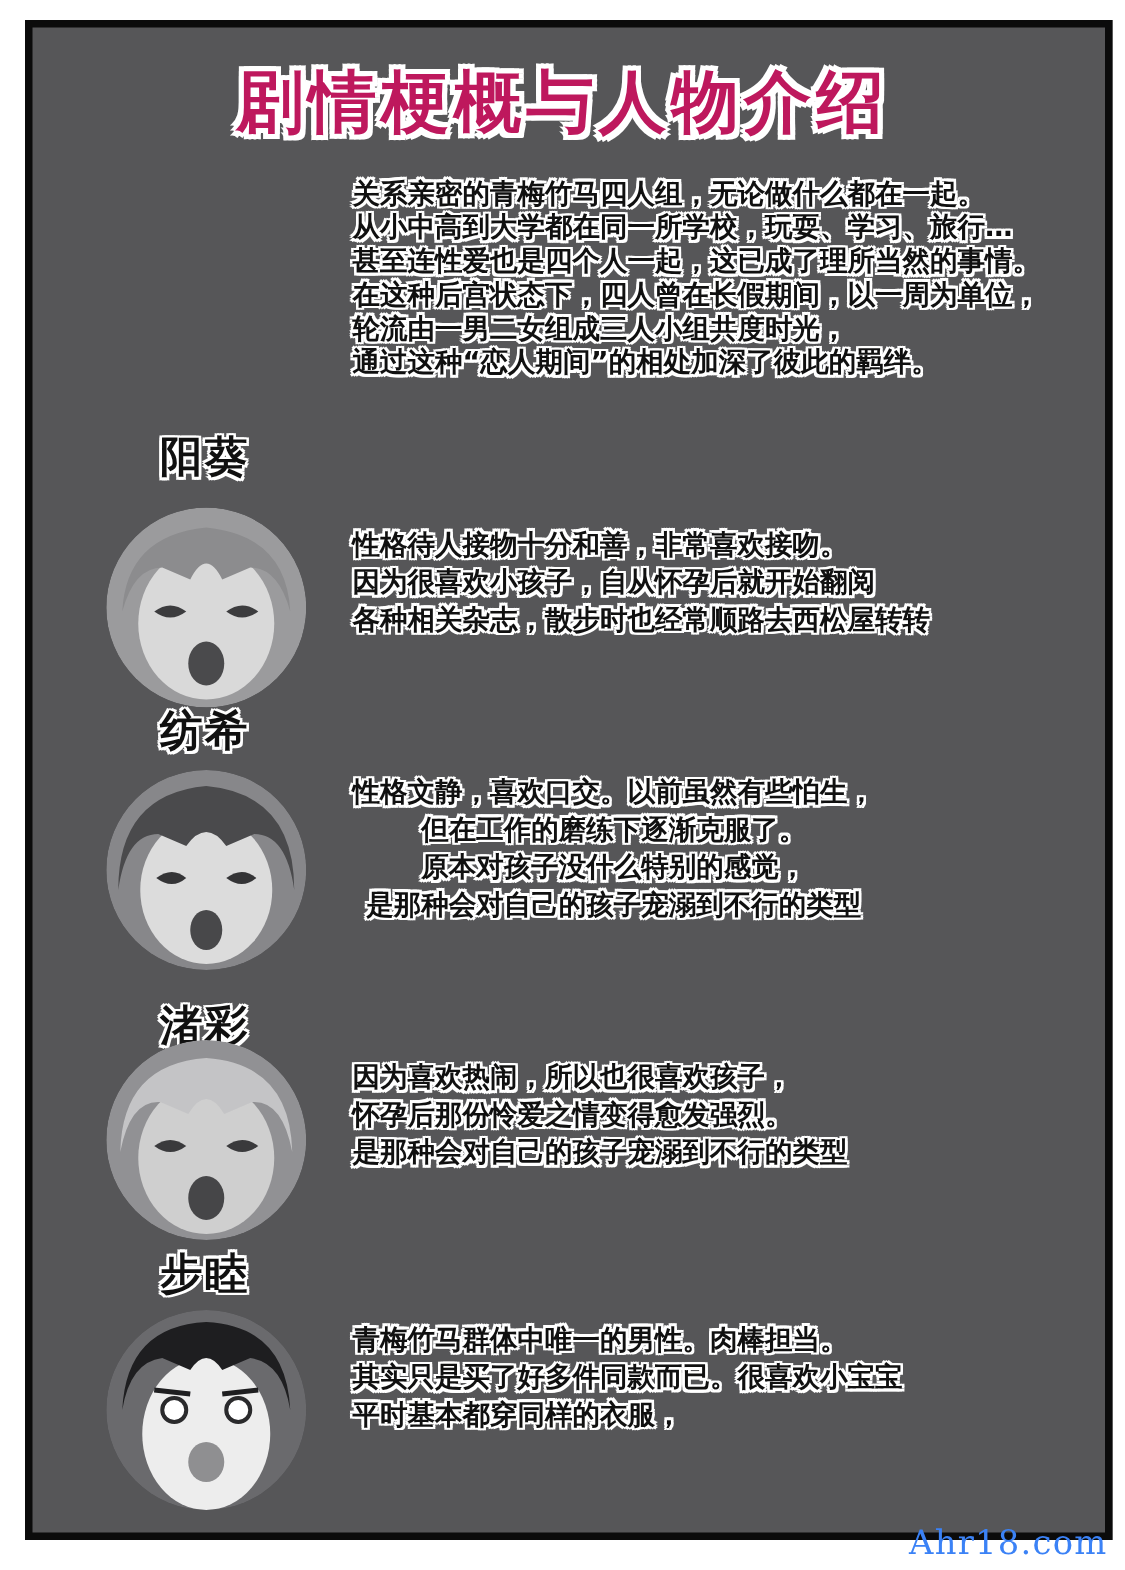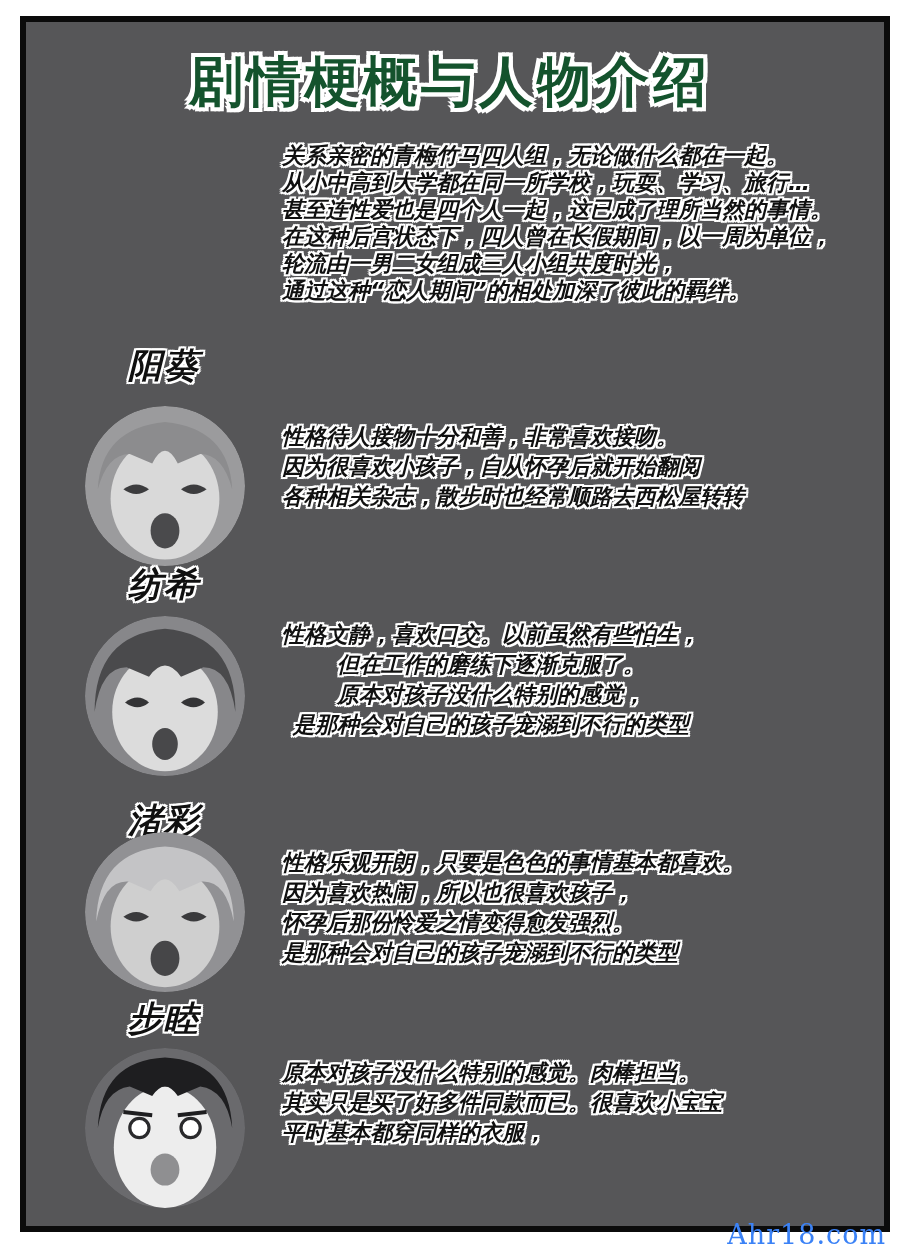--- a/index.html
+++ b/index.html
@@ -20,29 +20,28 @@
   }
   
   .outlined {
     color: #101010;
     font-weight: bold;
     text-shadow:
       -2px -2px 0 #fff,  2px -2px 0 #fff,
       -2px  2px 0 #fff,  2px  2px 0 #fff,
        0   -2px 0 #fff,  0    2px 0 #fff,
       -2px  0   0 #fff,  2px  0   0 #fff;
-    font-style: italic;
   }
   .page-title {
     position: absolute;
     left: 0; right: 0; top: 46px;
     text-align: center;
     font-size: 54px;
     letter-spacing: 4px;
-    color: #14532d;
+    color: #be185d;
     font-weight: bold;
     text-shadow:
       -4px -4px 0 #fff,  4px -4px 0 #fff,
       -4px  4px 0 #fff,  4px  4px 0 #fff,
        0   -4px 0 #fff,  0    4px 0 #fff,
       -4px  0   0 #fff,  4px  0   0 #fff;
   }
   .intro {
     position: absolute;
     left: 282px; top: 142px;
@@ -141,38 +140,37 @@
   <svg viewBox="0 0 100 100">
     <circle cx="50" cy="50" r="50" fill="#919194"></circle>
     <ellipse cx="50" cy="59" rx="34" ry="38" fill="#cfcfcf"></ellipse>
     <path d="M7 56 Q8 12 50 9 Q92 12 93 56 Q88 30 73 31 L59 37 Q50 22 41 37 L27 31 Q12 30 7 56 Z" fill="#c4c4c6"></path>
     <path d="M24 53 q8 -6 16 0 q-8 6 -16 0 Z" fill="#3a3a3c"></path>
     <path d="M60 53 q8 -6 16 0 q-8 6 -16 0 Z" fill="#3a3a3c"></path>
     <ellipse cx="50" cy="79" rx="9" ry="11" fill="#464648"></ellipse>
   </svg>
 </div>
 <div class="char-text outlined text-3">
-  <div>性格乐观开朗，只要是色色的事情基本都喜欢。</div>
   <div>因为喜欢热闹，所以也很喜欢孩子，</div>
   <div>怀孕后那份怜爱之情变得愈发强烈。</div>
   <div>是那种会对自己的孩子宠溺到不行的类型</div>
 </div>
 
 <div class="char-label outlined label-4">步睦</div>
 <div class="portrait portrait-4">
   <svg viewBox="0 0 100 100">
     <circle cx="50" cy="50" r="50" fill="#6a6a6d"></circle>
     <ellipse cx="50" cy="62" rx="32" ry="38" fill="#ededed"></ellipse>
     <path d="M8 50 Q10 8 50 6 Q90 8 92 50 Q88 26 72 24 L58 30 Q50 18 42 30 L28 24 Q12 26 8 50 Z" fill="#1e1e20"></path>
     <circle cx="34" cy="50" r="6" fill="#ffffff" stroke="#2a2a2c" stroke-width="2"></circle>
     <circle cx="66" cy="50" r="6" fill="#ffffff" stroke="#2a2a2c" stroke-width="2"></circle>
     <path d="M24 40 l18 2" stroke="#1e1e20" stroke-width="2.5" fill="none"></path>
     <path d="M58 42 l18 -2" stroke="#1e1e20" stroke-width="2.5" fill="none"></path>
     <ellipse cx="50" cy="76" rx="9" ry="10" fill="#8f8f91"></ellipse>
   </svg>
 </div>
 <div class="char-text outlined text-4">
-  <div>原本对孩子没什么特别的感觉。肉棒担当。</div>
+  <div>青梅竹马群体中唯一的男性。肉棒担当。</div>
   <div>其实只是买了好多件同款而已。很喜欢小宝宝</div>
   <div>平时基本都穿同样的衣服，</div>
 </div>
 
 <div class="watermark">Ahr18.com</div>
 
 </body></html>

